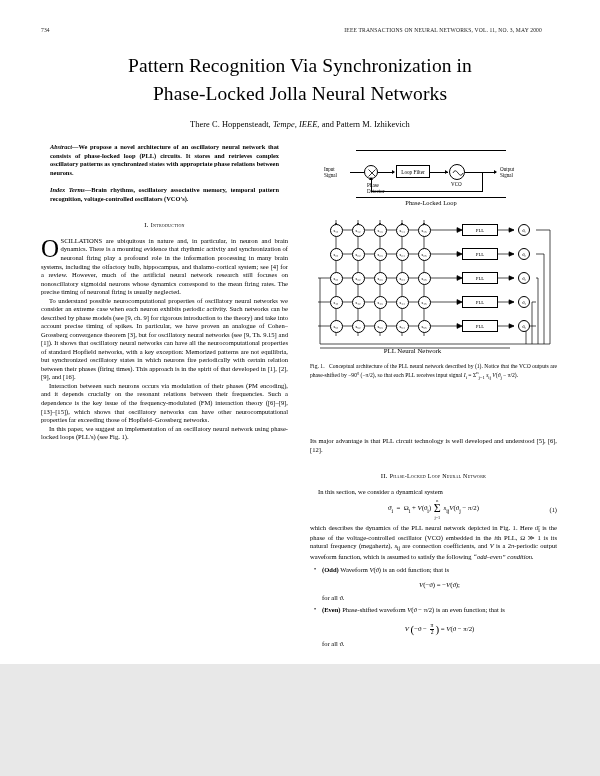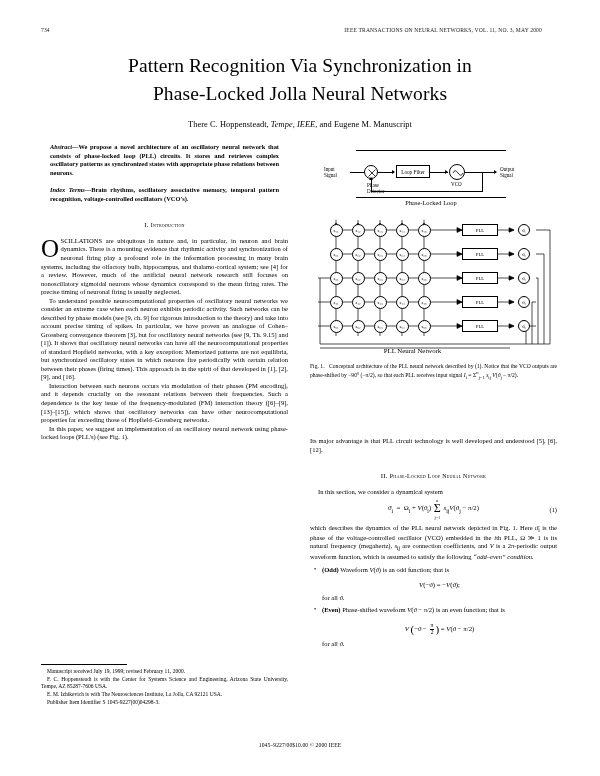--- a/index.html
+++ b/index.html
@@ -6,21 +6,21 @@
     margin: 0;
     padding: 0;
     background: #e8e8e8;
   }
   body {
     font-family: "Liberation Serif", "DejaVu Serif", serif;
   }
   .page {
     position: relative;
     width: 600px;
-    height: 776px;
+    height: 664px;
     background: #ffffff;
     overflow: hidden;
     box-sizing: border-box;
   }
   
   .runhead {
     position: absolute;
     top: 27px;
     left: 0;
     right: 0;
@@ -372,21 +372,21 @@
     <span class="folio">734</span>
     <span class="journal">IEEE TRANSACTIONS ON NEURAL NETWORKS, VOL. 11, NO. 3, MAY 2000</span>
   </div>
 
   <div class="titleblock">
     <div class="paper-title">
       <span>Pattern Recognition Via Synchronization in</span>
       <span class="l2">Phase-Locked Jolla Neural Networks</span>
     </div>
     <div class="authors">
-      <span>There C. Hoppensteadt, </span><i>Tempe, IEEE</i><span>, and Eugene M. Manuscript</span>
+      <span>There C. Hoppensteadt, </span><i>Tempe, IEEE</i><span>, and Pattern M. Izhikevich</span>
     </div>
   </div>
 
   <div class="col col-left">
 
     <p class="abstract"><span class="lead">Abstract—</span><span>We propose a novel architecture of an oscillatory neural network that consists of phase-locked loop (PLL) circuits. It stores and retrieves complex oscillatory patterns as synchronized states with appropriate phase relations between neurons.</span></p>
 
     <p class="indexterms"><span class="lead">Index Terms—</span><span>Brain rhythms, oscillatory associative memory, temporal pattern recognition, voltage-controlled oscillators (VCO's).</span></p>
 
     <div class="secthead">

